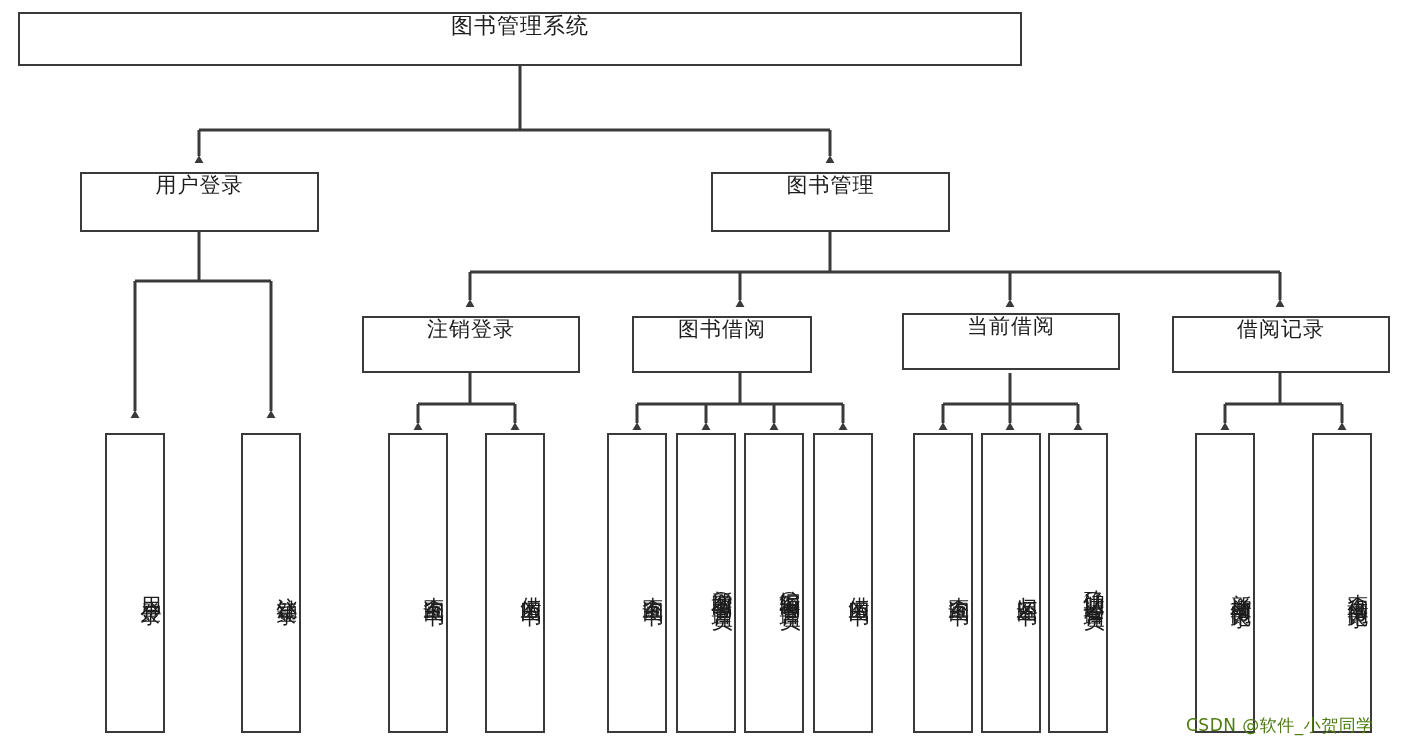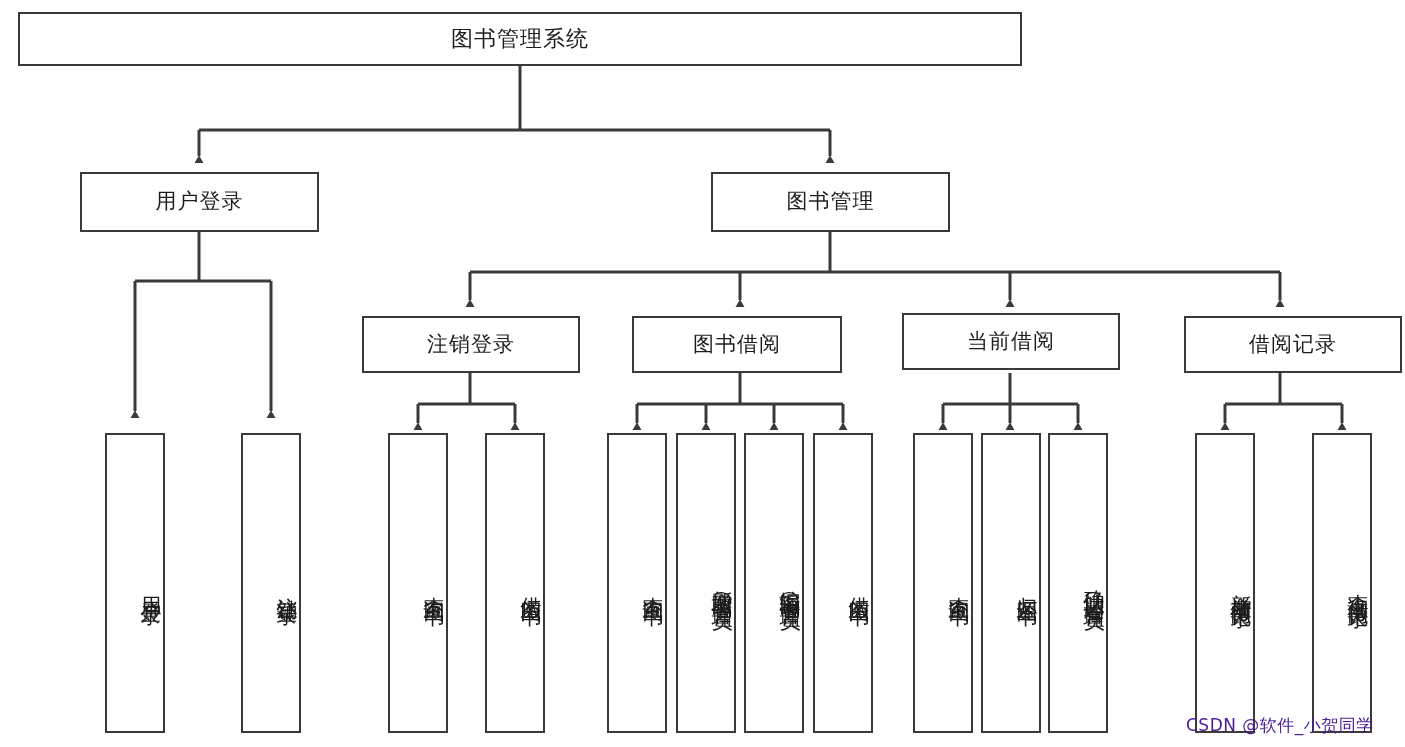--- a/index.html
+++ b/index.html
@@ -25,21 +25,20 @@
     width: 1405px;
     height: 747px;
     pointer-events: none;
   }
   .node {
     position: absolute;
     box-sizing: border-box;
     background: #ffffff;
     border: 2px solid #3a3a3a;
     display: flex;
-    align-items: center;
     justify-content: center;
     color: #1c1c1c;
     z-index: 2;
   }
   .node-h {
     font-size: 21px;
     letter-spacing: 1px;
     line-height: 1.1;
     white-space: nowrap;
   }
@@ -60,21 +59,21 @@
   .node-v > span {
     writing-mode: vertical-rl;
     text-orientation: upright;
     display: block;
   }
   .watermark {
     position: absolute;
     left: 1186px;
     top: 714px;
     font-size: 17px;
-    color: #4c1d95;
+    color: #4d7c0f;
     white-space: nowrap;
     z-index: 3;
     letter-spacing: 0.5px;
   }
 </style>
 </head>
 <body>
 
 <div id="canvas">
 
@@ -140,29 +139,29 @@
   </div>
 
   <div class="node node-h" style="left:711px; top:172px; width:239px; height:60px;">
     <span>图书管理</span>
   </div>
 
   <div class="node node-h" style="left:362px; top:316px; width:218px; height:57px;">
     <span>注销登录</span>
   </div>
 
-  <div class="node node-h" style="left:632px; top:316px; width:210px; height:57px;">
+  <div class="node node-h" style="left:632px; top:316px; width:180px; height:57px;">
     <span>图书借阅</span>
   </div>
 
   <div class="node node-h" style="left:902px; top:313px; width:218px; height:57px;">
     <span>当前借阅</span>
   </div>
 
-  <div class="node node-h" style="left:1172px; top:316px; width:218px; height:57px;margin-left:12px;">
+  <div class="node node-h" style="left:1172px; top:316px; width:218px; height:57px;">
     <span>借阅记录</span>
   </div>
 
   <div class="node node-v" style="left:105px; top:433px; width:60px; height:300px;">
     <span>用户登录</span>
   </div>
 
   <div class="node node-v" style="left:241px; top:433px; width:60px; height:300px;">
     <span>注销登录</span>
   </div>

